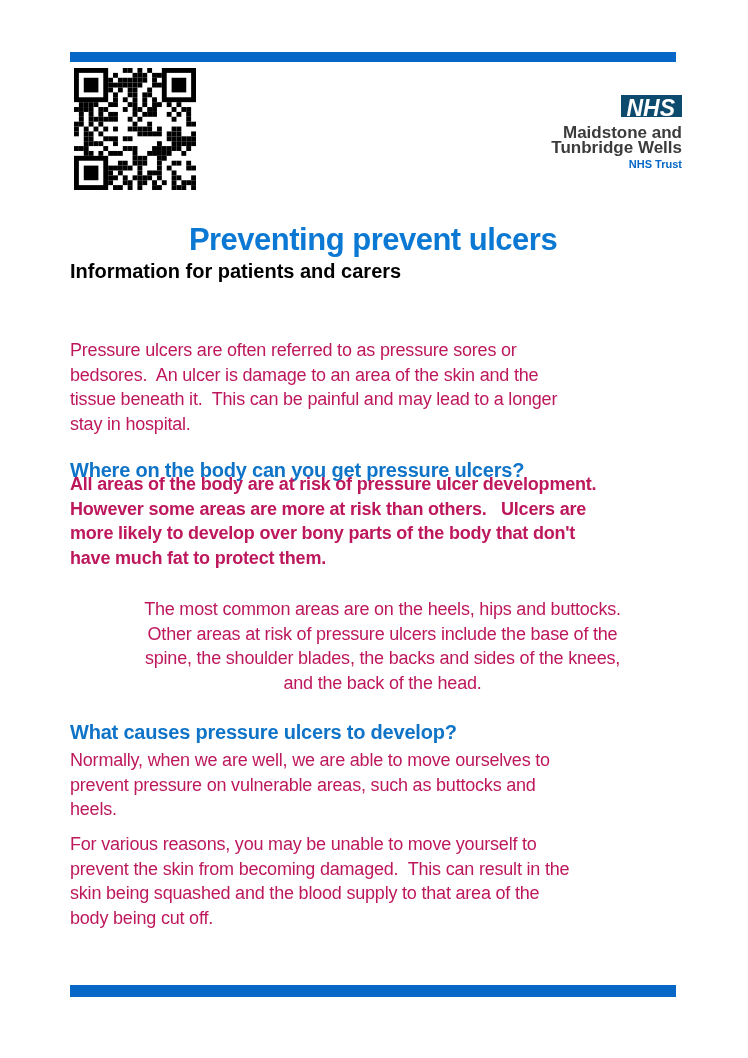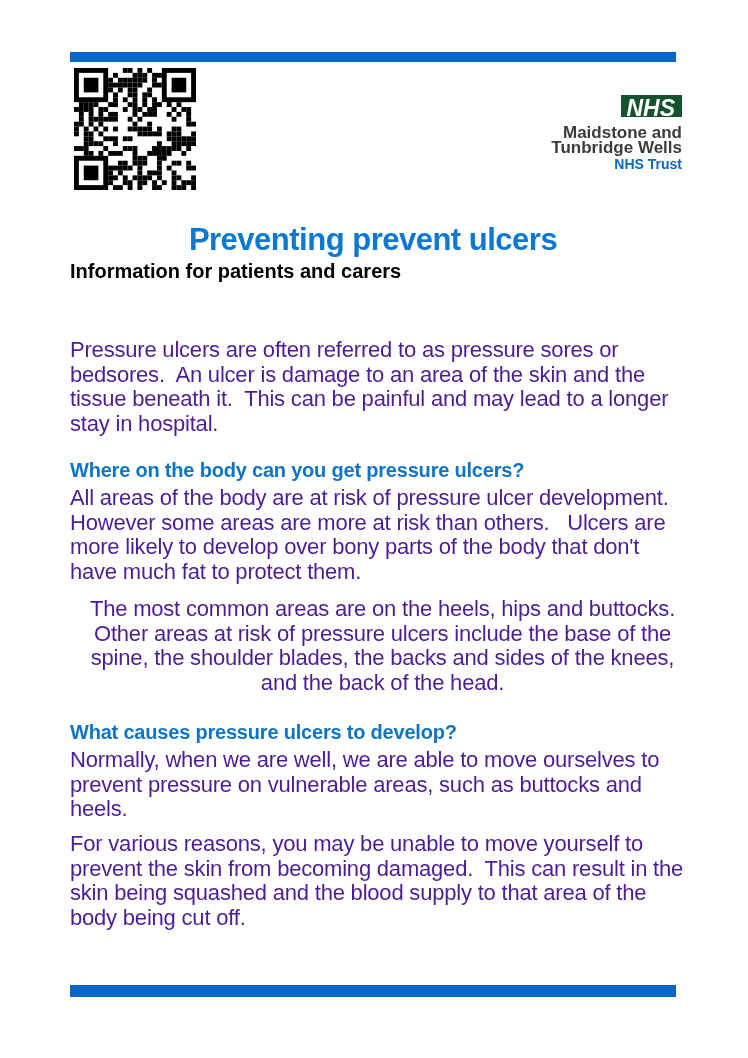--- a/index.html
+++ b/index.html
@@ -31,42 +31,42 @@
   .qr svg { width: 100%; height: 100%; display: block; }
 
   .nhs-logo {
     position: absolute;
     right: 66px;
     top: 95px;
     text-align: right;
   }
   .nhs-box {
     display: inline-block;
-    background: #14532d;
+    background: #0c4a6e;
     color: #ffffff;
     font-weight: bold;
     font-style: italic;
     font-size: 23px;
     line-height: 26px;
     height: 22px;
     padding: 0 7px 0 5px;
     letter-spacing: 0px;
   }
   .nhs-org {
     color: #3b3b3b;
     font-weight: bold;
     font-size: 17px;
     line-height: 15px;
     margin-top: 5px;
   }
   .nhs-org.second { margin-top: 0; line-height: 16px; }
   .nhs-trust {
     color: #0667c6;
     font-weight: bold;
-    font-size: 14px;
+    font-size: 11px;
     line-height: 14px;
     margin-top: 1px;
   }
 
   .doc-title {
     position: absolute;
     left: 70px;
     top: 222px;
     width: 606px;
     text-align: center;
@@ -92,31 +92,31 @@
     width: 620px;
     color: #0f74c8;
     font-weight: bold;
     font-size: 20px;
     letter-spacing: -0.2px;
   }
   .para {
     position: absolute;
     left: 70px;
     width: 625px;
-    color: #4c1d95;
-    font-size: 22px;
+    color: #be185d;
+    font-size: 18px;
     line-height: 24.5px;
     white-space: pre-wrap;
     letter-spacing: -0.2px;
   }
 
   .h-sec1 { top: 311px; }
   .p-sec1-0 { top: 338px; }
   .h-sec2 { top: 459px; }
-  .p-sec2-0 { top: 486px; }
+  .p-sec2-0 { top: 472px; font-weight: bold; }
   .p-sec2-1 { top: 597px; text-align: center; }
   .h-sec3 { top: 721px; }
   .p-sec3-0 { top: 748px; }
   .p-sec3-1 { top: 832px; }
 </style>
 </head>
 <body>
 
 <div class="page">
 

